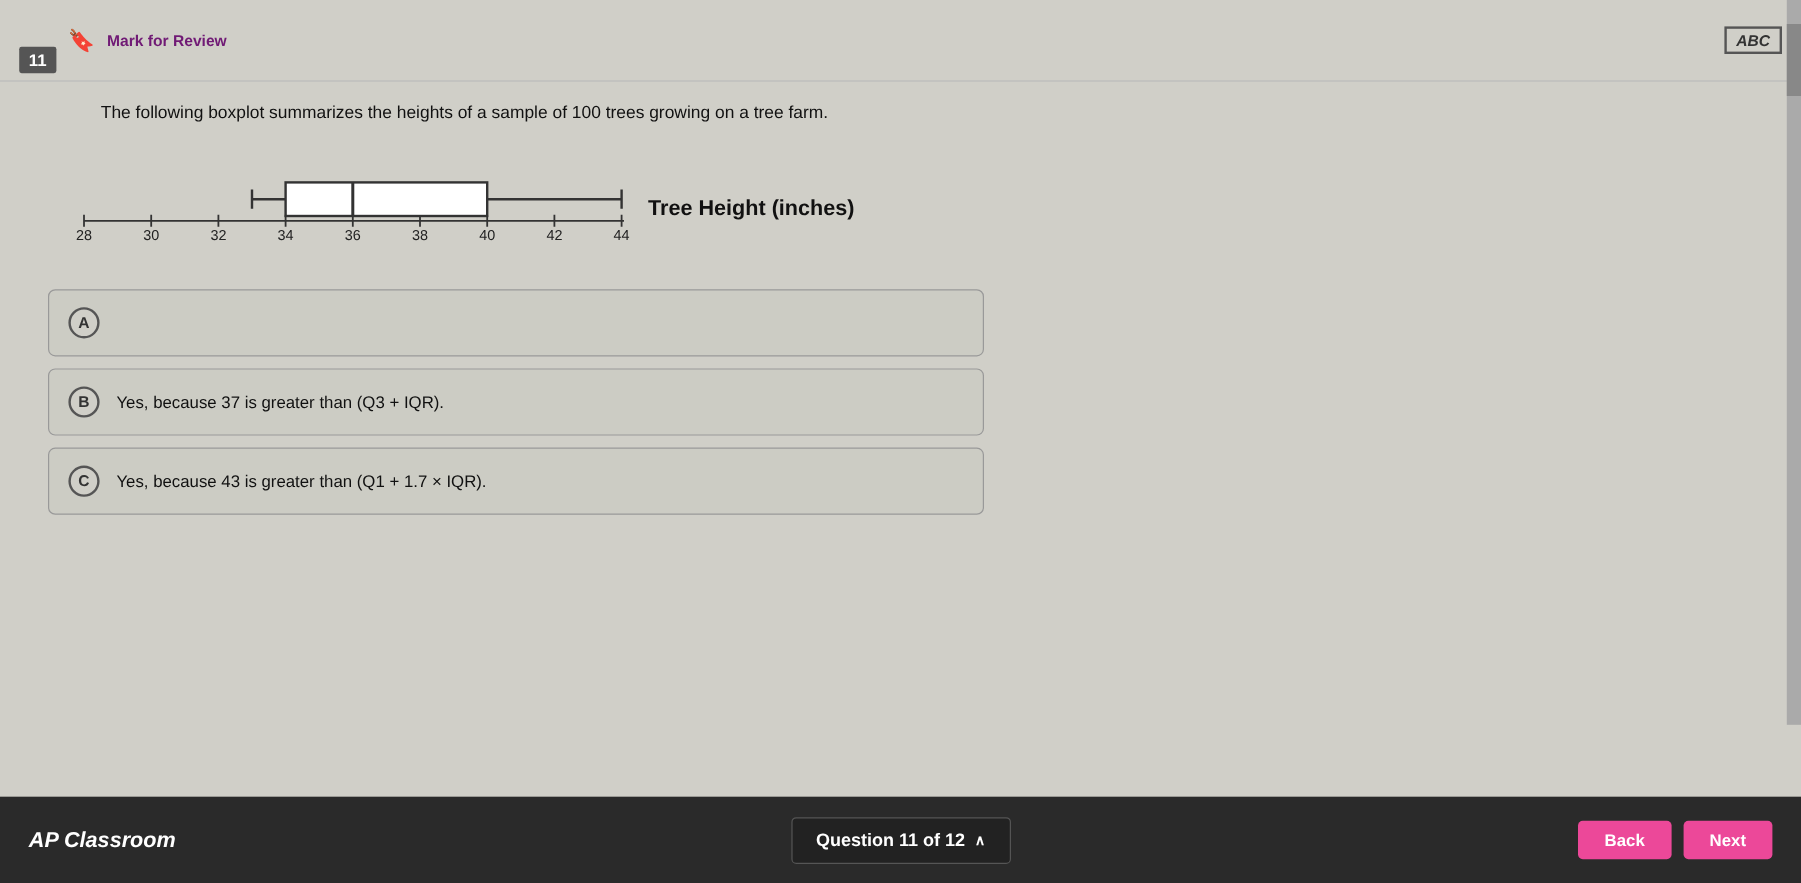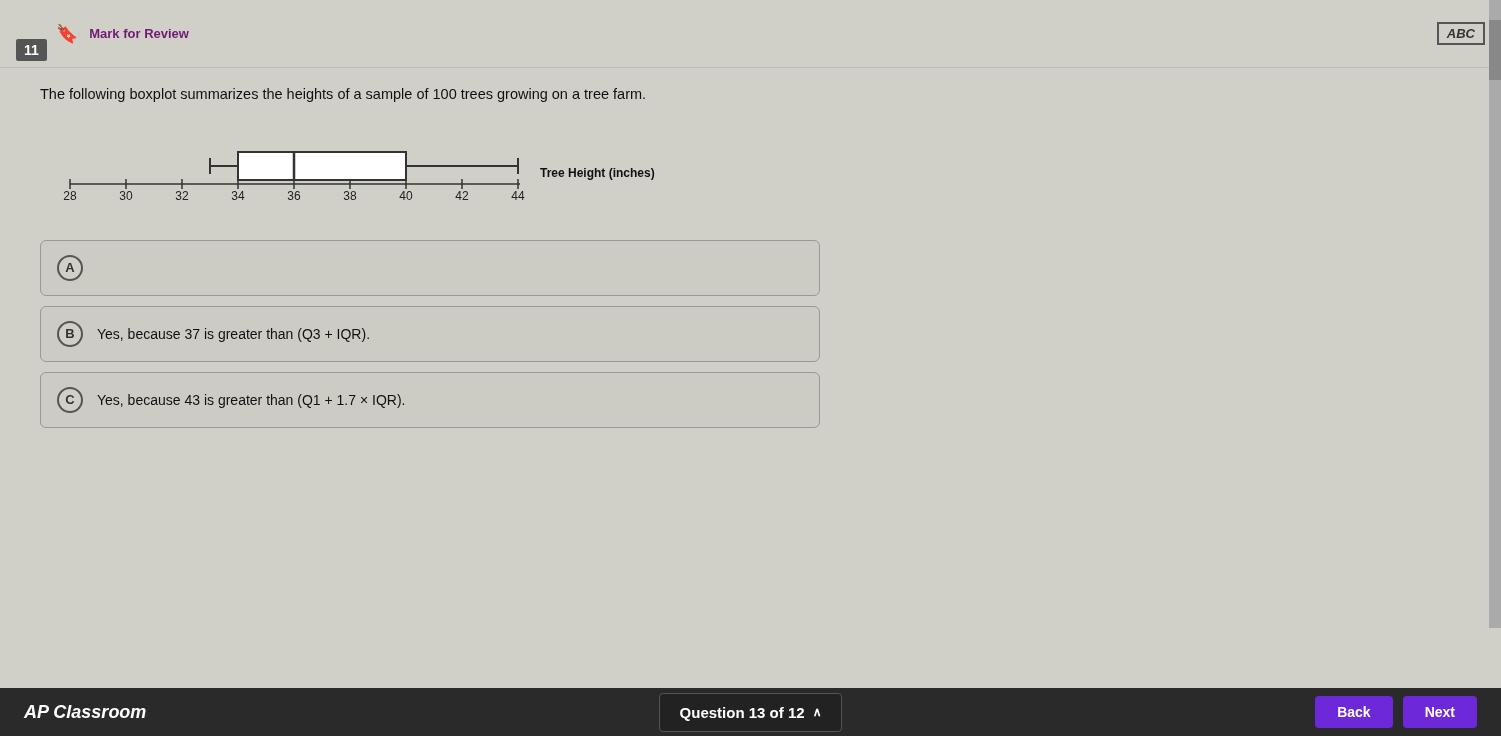--- a/index.html
+++ b/index.html
@@ -73,36 +73,37 @@
       flex-direction: column;
       gap: 10px;
       overflow-y: auto;
     }
 
     .question-text {
       font-size: 14.5px;
       color: #111;
       line-height: 1.5;
       max-width: 820px;
+      margin-left: 44px;
     }
 
     
     .boxplot-container {
       display: flex;
       flex-direction: row;
       align-items: center;
       margin: 8px 0 4px 0;
     }
 
     .boxplot-svg-wrap {
       width: 500px;
     }
 
     .boxplot-label {
-      font-size: 12px;
+      font-size: 18px;
       color: #111;
       font-weight: bold;
       margin-top: 4px;
     }
 
     
     .answer-choices {
       display: flex;
       flex-direction: column;
       gap: 10px;
@@ -136,21 +137,21 @@
       background: #d0cfc8;
     }
 
     .choice-text {
       font-size: 14px;
       color: #111;
     }
 
     
     .bottom-bar {
-      height: 48px;
+      height: 72px;
       background: #2a2a2a;
       display: flex;
       align-items: center;
       padding: 0 24px;
       position: relative;
     }
 
     .ap-classroom-label {
       color: white;
       font-size: 18px;
@@ -178,21 +179,21 @@
       font-size: 12px;
     }
 
     .nav-buttons {
       display: flex;
       gap: 10px;
       margin-left: auto;
     }
 
     .nav-btn {
-      background: #6d28d9;
+      background: #ec4899;
       color: white;
       border: none;
       border-radius: 4px;
       padding: 8px 22px;
       font-size: 14px;
       font-weight: bold;
       cursor: pointer;
     }
 
     .scrollbar-track {
@@ -303,21 +304,21 @@
     <div class="scrollbar-thumb"></div>
   </div>
 
 </div>
 
 <div class="bottom-bar">
 
   <span class="ap-classroom-label">AP Classroom</span>
 
   <div class="question-progress">
-    <span>Question 13 of 12</span>
+    <span>Question 11 of 12</span>
     <span class="chevron-up">∧</span>
   </div>
 
   <div class="nav-buttons">
     <button class="nav-btn">Back</button>
     <button class="nav-btn">Next</button>
   </div>
 
 </div>
 

